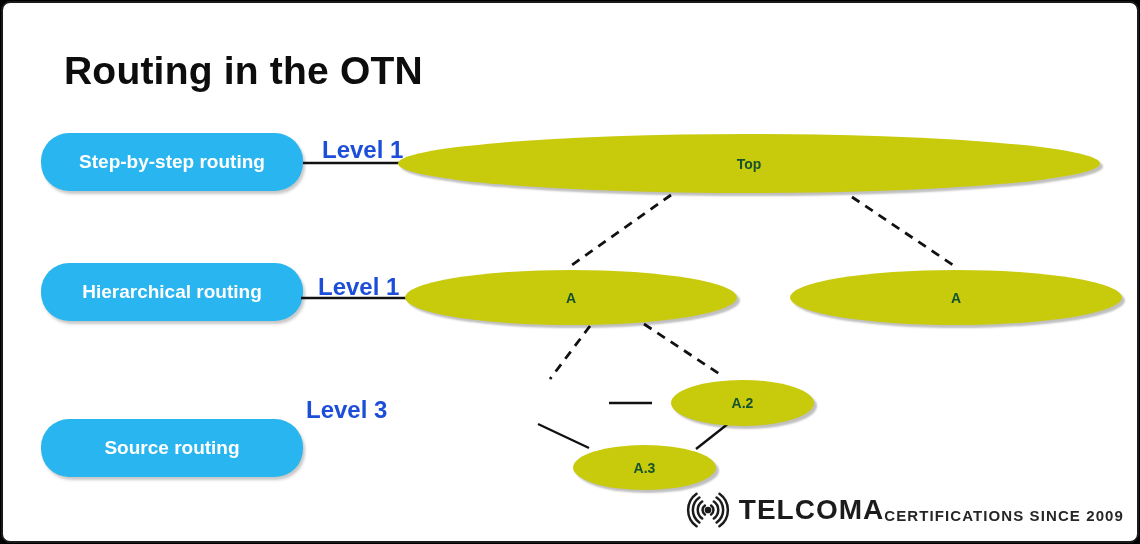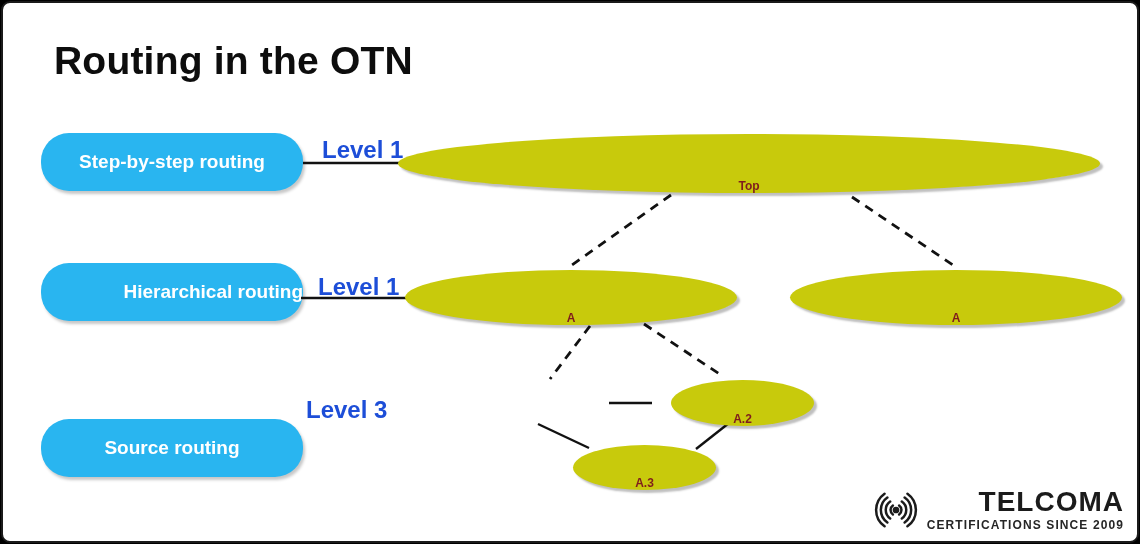--- a/index.html
+++ b/index.html
@@ -24,39 +24,39 @@
     box-sizing: border-box;
   }
   .title {
     position: absolute;
     left: 45px;
     top: 30px;
     font-size: 39px;
     font-weight: 700;
     letter-spacing: 0.2px;
     color: #0d0d0d;
-    margin: 6px;
+    margin: 16px;
   }
   .routing-box {
     position: absolute;
     left: 38px;
     width: 262px;
     height: 58px;
     background: #29b5f0;
     color: #ffffff;
     font-size: 19px;
     font-weight: 700;
     display: flex;
     align-items: center;
     justify-content: center;
     box-shadow: 2px 3px 3px rgba(0,0,0,0.22);
     border-radius: 28px;
   }
   #routing-box-1 { top: 130px; }
-  #routing-box-2 { top: 260px; justify-content: flex-end; }
+  #routing-box-2 { top: 260px; }
   #routing-box-3 { top: 368px; margin-top: 48px; }
 
   .level-label {
     position: absolute;
     font-size: 24px;
     font-weight: 700;
     color: #1d4ed8;
     white-space: nowrap;
   }
   #level-label-1 { left: 319px; top: 133px; }
@@ -72,53 +72,53 @@
   }
   .connectors line { stroke: #111111; }
   .solid  { stroke-width: 2.4; }
   .dashed { stroke-width: 2.8; stroke-dasharray: 9 7; }
 
   .node {
     position: absolute;
     background: #c8ca0c;
     border-radius: 50%;
     display: flex;
-    align-items: flex-end;
+    align-items: center;
     justify-content: center;
-    font-size: 12px;
+    font-size: 14px;
     font-weight: 600;
-    color: #7f1d1d;
+    color: #14532d;
     box-shadow: 3px 3px 2px rgba(0,0,0,0.25);
   }
   #node-top     { left: 395px; top: 131px; width: 702px; height: 59px; }
   #node-a-left  { left: 402px; top: 267px; width: 332px; height: 55px; }
   #node-a-right { left: 787px; top: 267px; width: 332px; height: 55px; }
   #node-a1 { left: 466px; top: 377px; width: 143px; height: 46px; font-weight: 700; }
   #node-a2 { left: 668px; top: 377px; width: 143px; height: 46px; font-weight: 700; }
   #node-a3 { left: 570px; top: 442px; width: 143px; height: 45px; font-weight: 700; }
 
   .logo {
     position: absolute;
     right: 13px;
     bottom: 9px;
     display: flex;
     align-items: center;
     gap: 4px;
     color: #1b1b1b;
   }
-  .logo-text { display: flex; flex-direction: column; align-items: flex-end; text-align: right; }
+  .logo-text { display: flex; flex-direction: row; align-items: flex-end; text-align: right; }
   .logo-brand {
     font-size: 28px;
     font-weight: 800;
     letter-spacing: 1px;
     line-height: 1;
     color: #1b1b1b;
   }
   .logo-tagline {
-    font-size: 12px;
+    font-size: 15px;
     font-weight: 600;
     letter-spacing: 1.1px;
     margin-top: 2px;
     color: #262626;
     white-space: nowrap;
   }
 </style>
 </head>
 <body>
 

